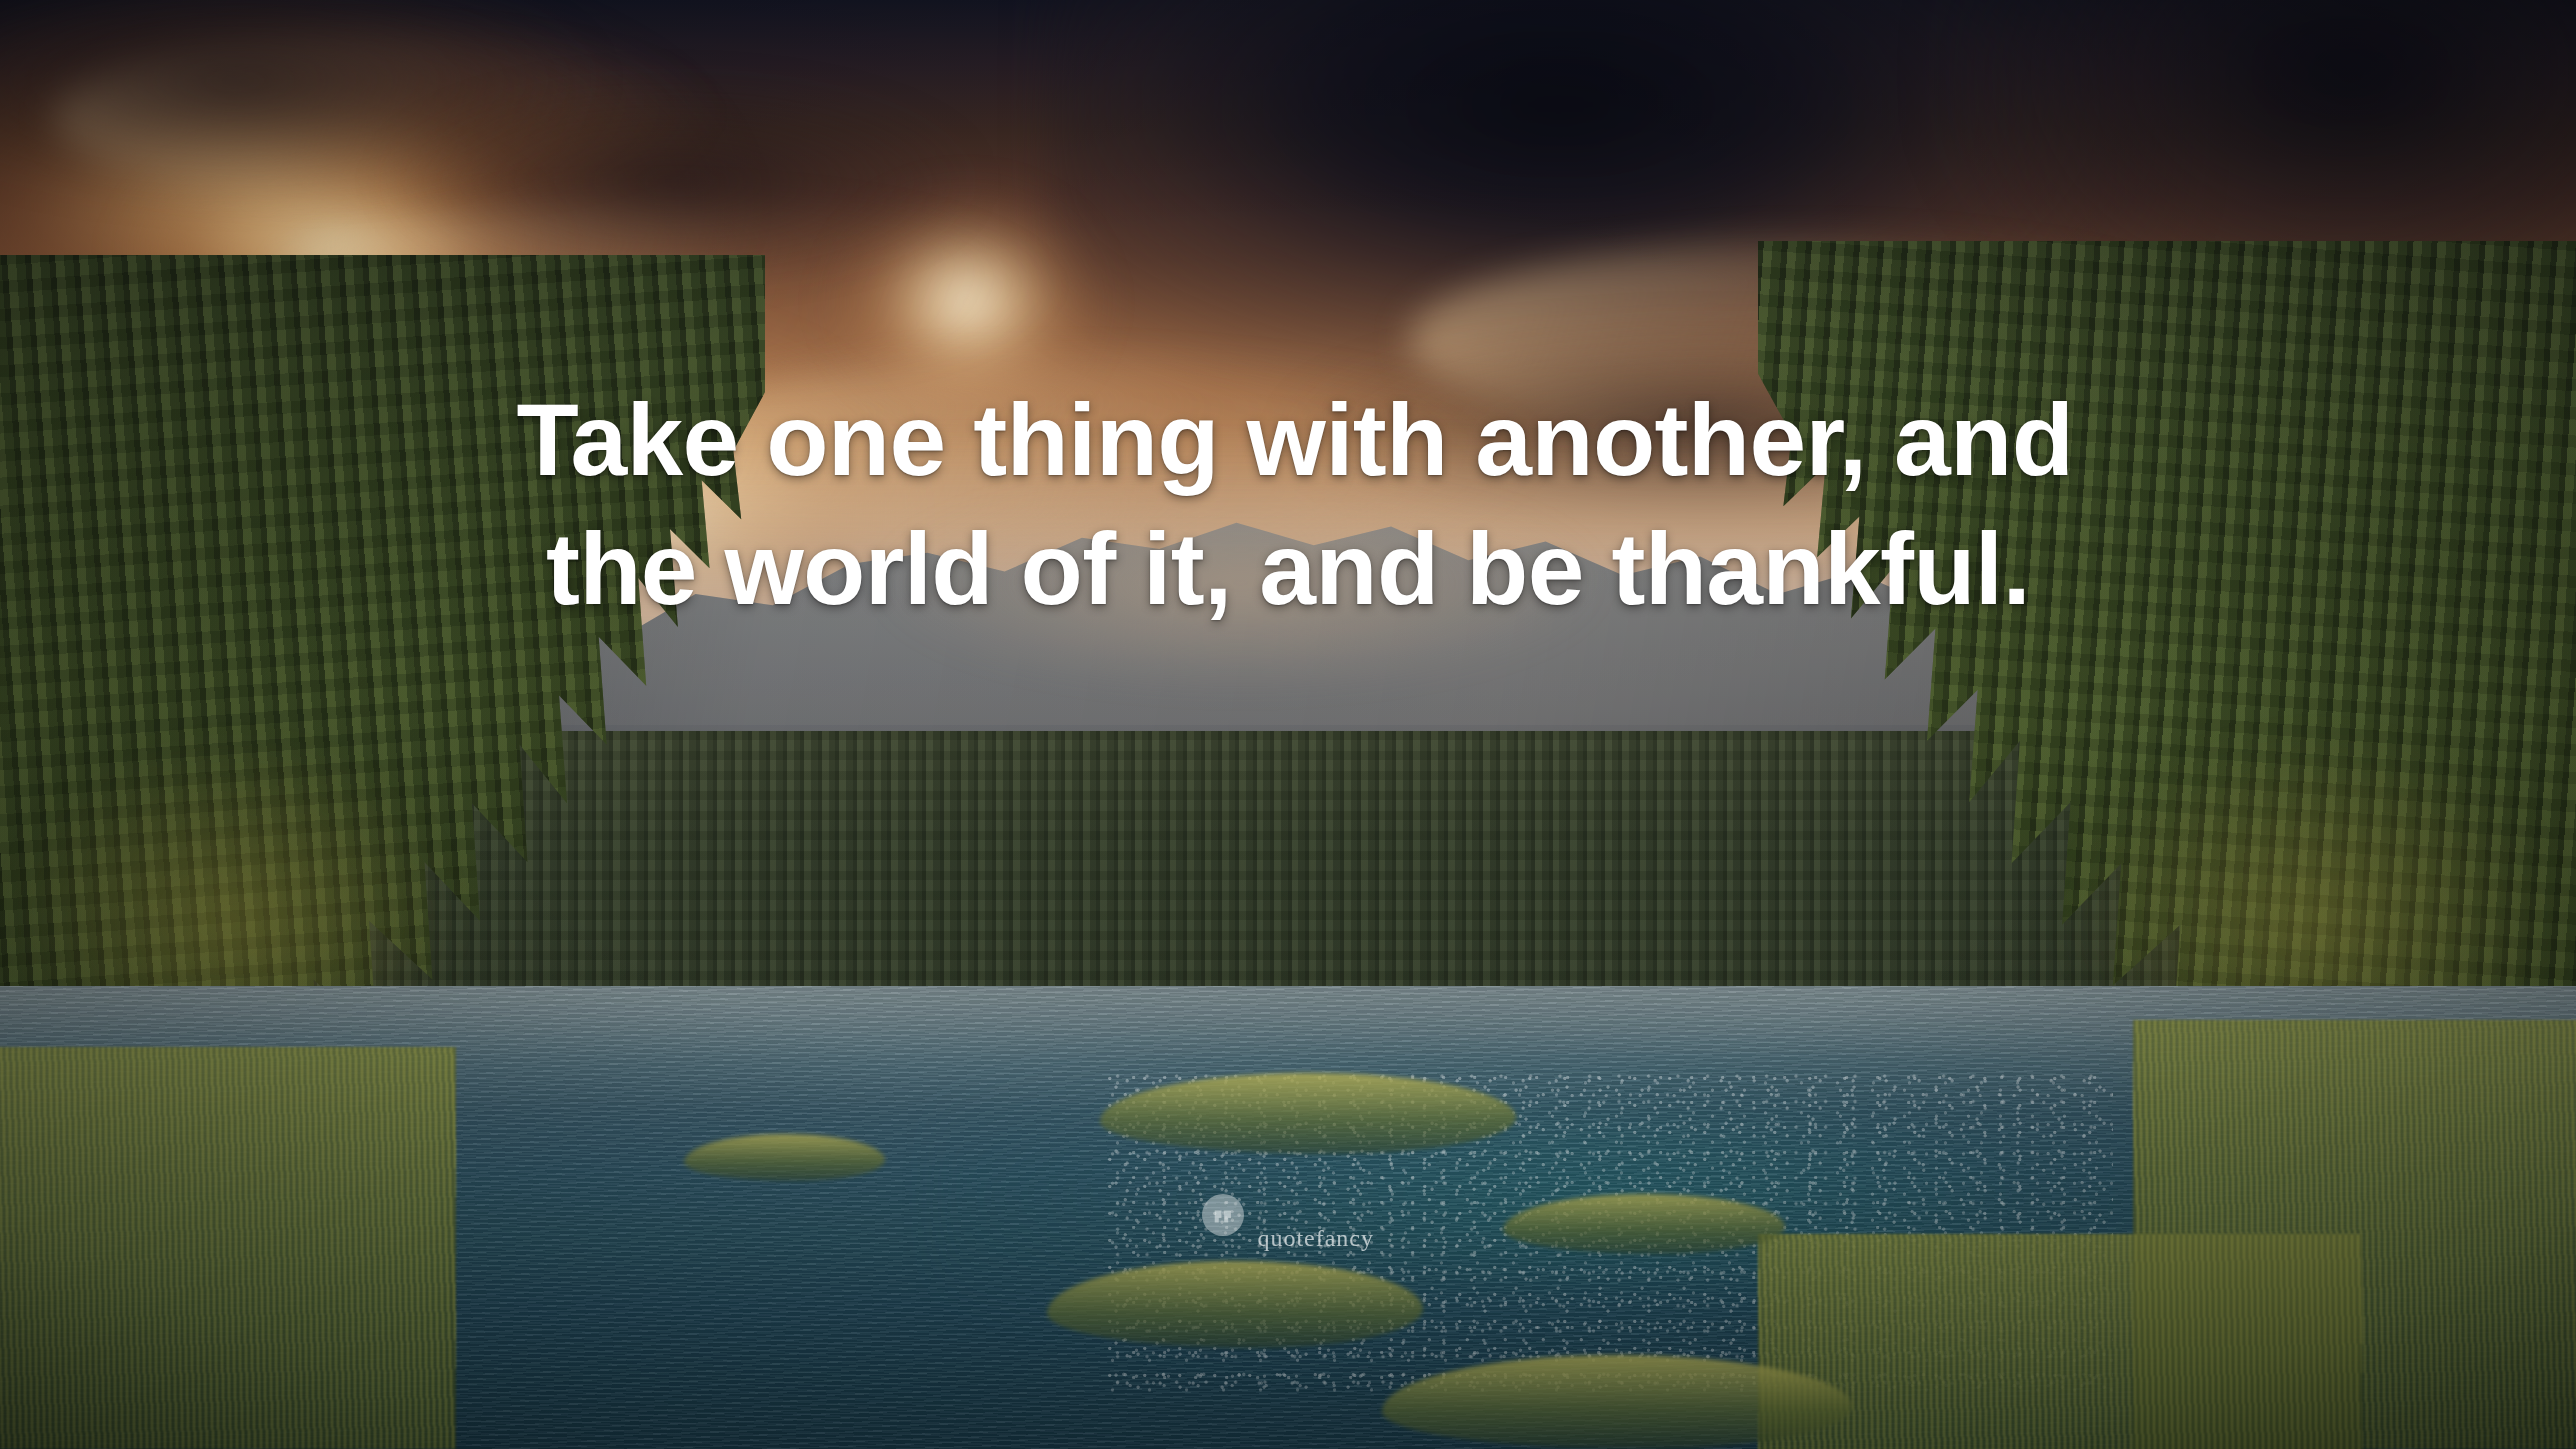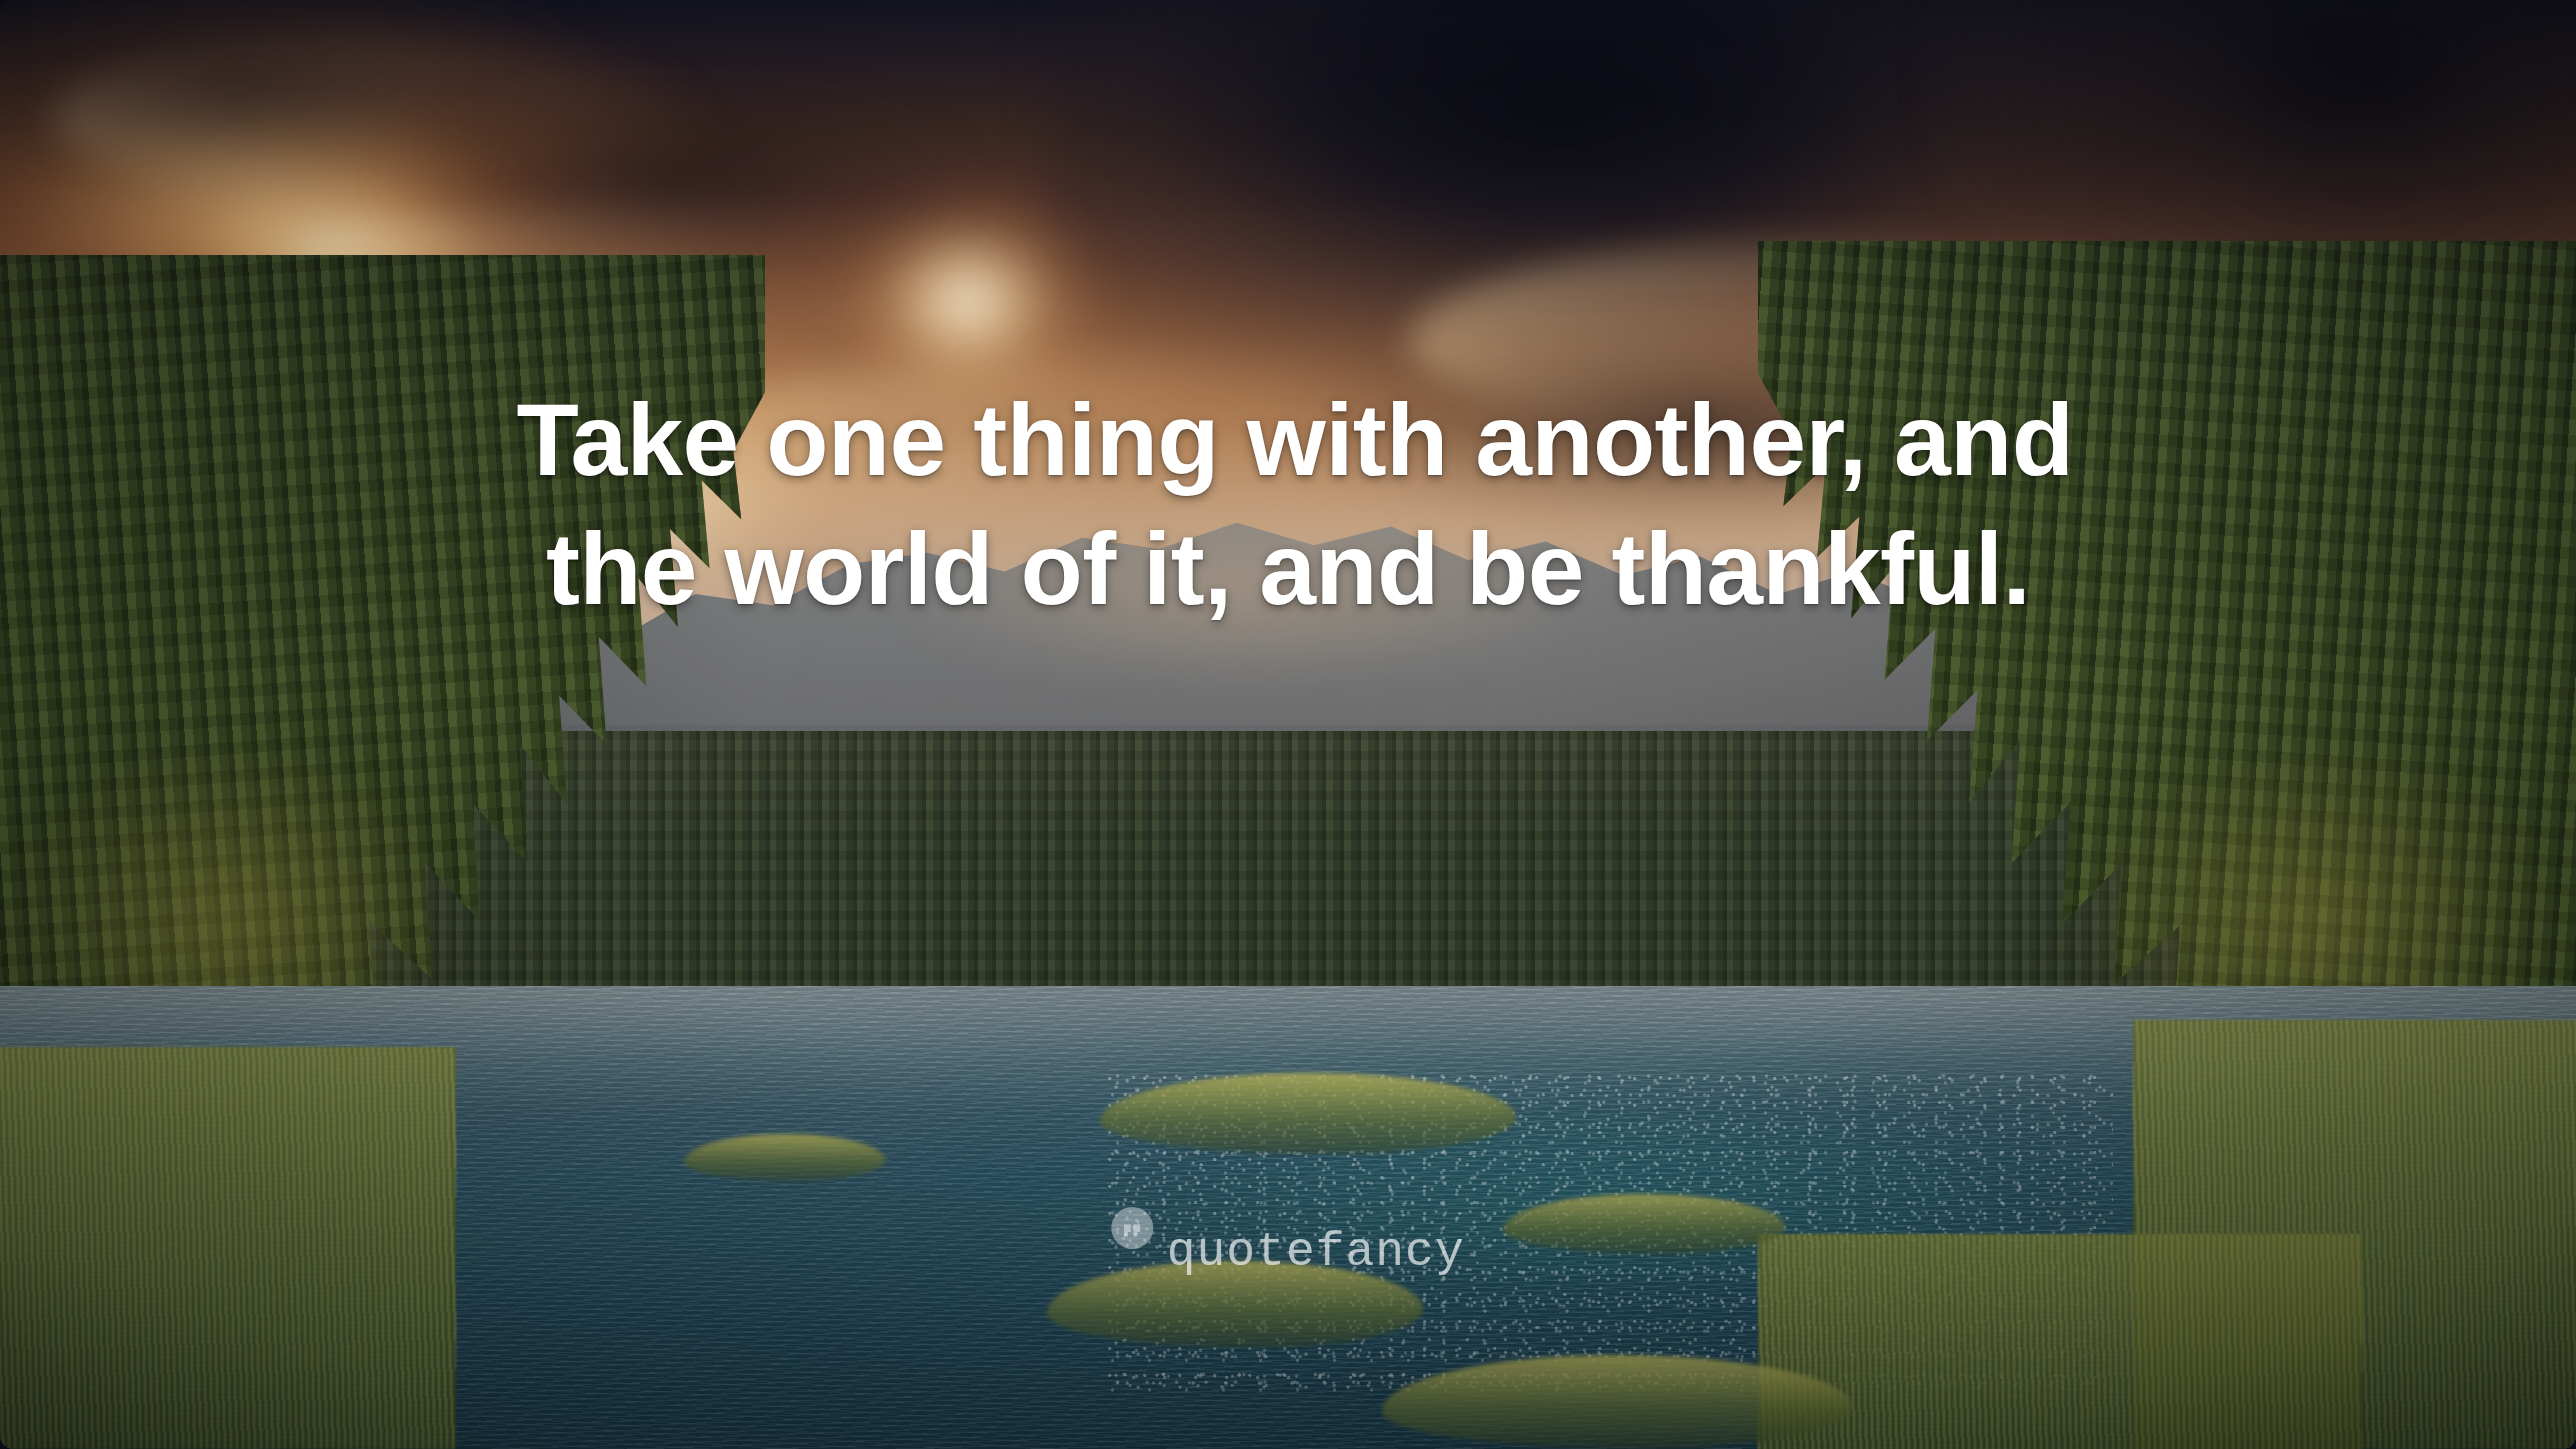--- a/index.html
+++ b/index.html
@@ -1,19 +1,19 @@
 <!DOCTYPE html>
 <html style="font-size:10.7px"><head>
 <meta charset="utf-8">
 <style>
   * { margin:0; padding:0; box-sizing:border-box; }
   html, body { width:2576px; height:1449px; overflow:hidden; background:#0b0d14; }
   body { font-family:"Liberation Sans", sans-serif; }
 
-  #stage { position:relative; width:2576px; height:1449px; overflow:hidden;border-radius:14px; }
+  #stage { position:relative; width:2576px; height:1449px; overflow:hidden; }
 
   
   .photo { position:absolute; inset:0; overflow:hidden; }
 
   
   .sky {
     position:absolute; left:0; top:0; width:2576px; height:725px;
     background:
       linear-gradient(180deg,
         #151726 0%,
@@ -272,22 +272,22 @@
     display:flex; align-items:center; gap:13.4px;
     opacity:.72;
   }
   .wm-badge {
     width:42px; height:42px; border-radius:50%;
     background:rgba(236,238,238,.62);
     display:flex; align-items:center; justify-content:center;
   }
   .wm-badge svg { display:block; }
   .wm-text {
-    font-size:48px; font-weight:300; color:#eef1f2; letter-spacing:1px;
-    font-family:Liberation Mono, monospace;
+    font-size:24px; font-weight:300; color:#eef1f2; letter-spacing:1px;
+    font-family:Liberation Serif, serif;
     margin-top:48px;
   }
 </style>
 </head>
 <body>
 
 <div id="stage">
 
   <div class="photo">
 

